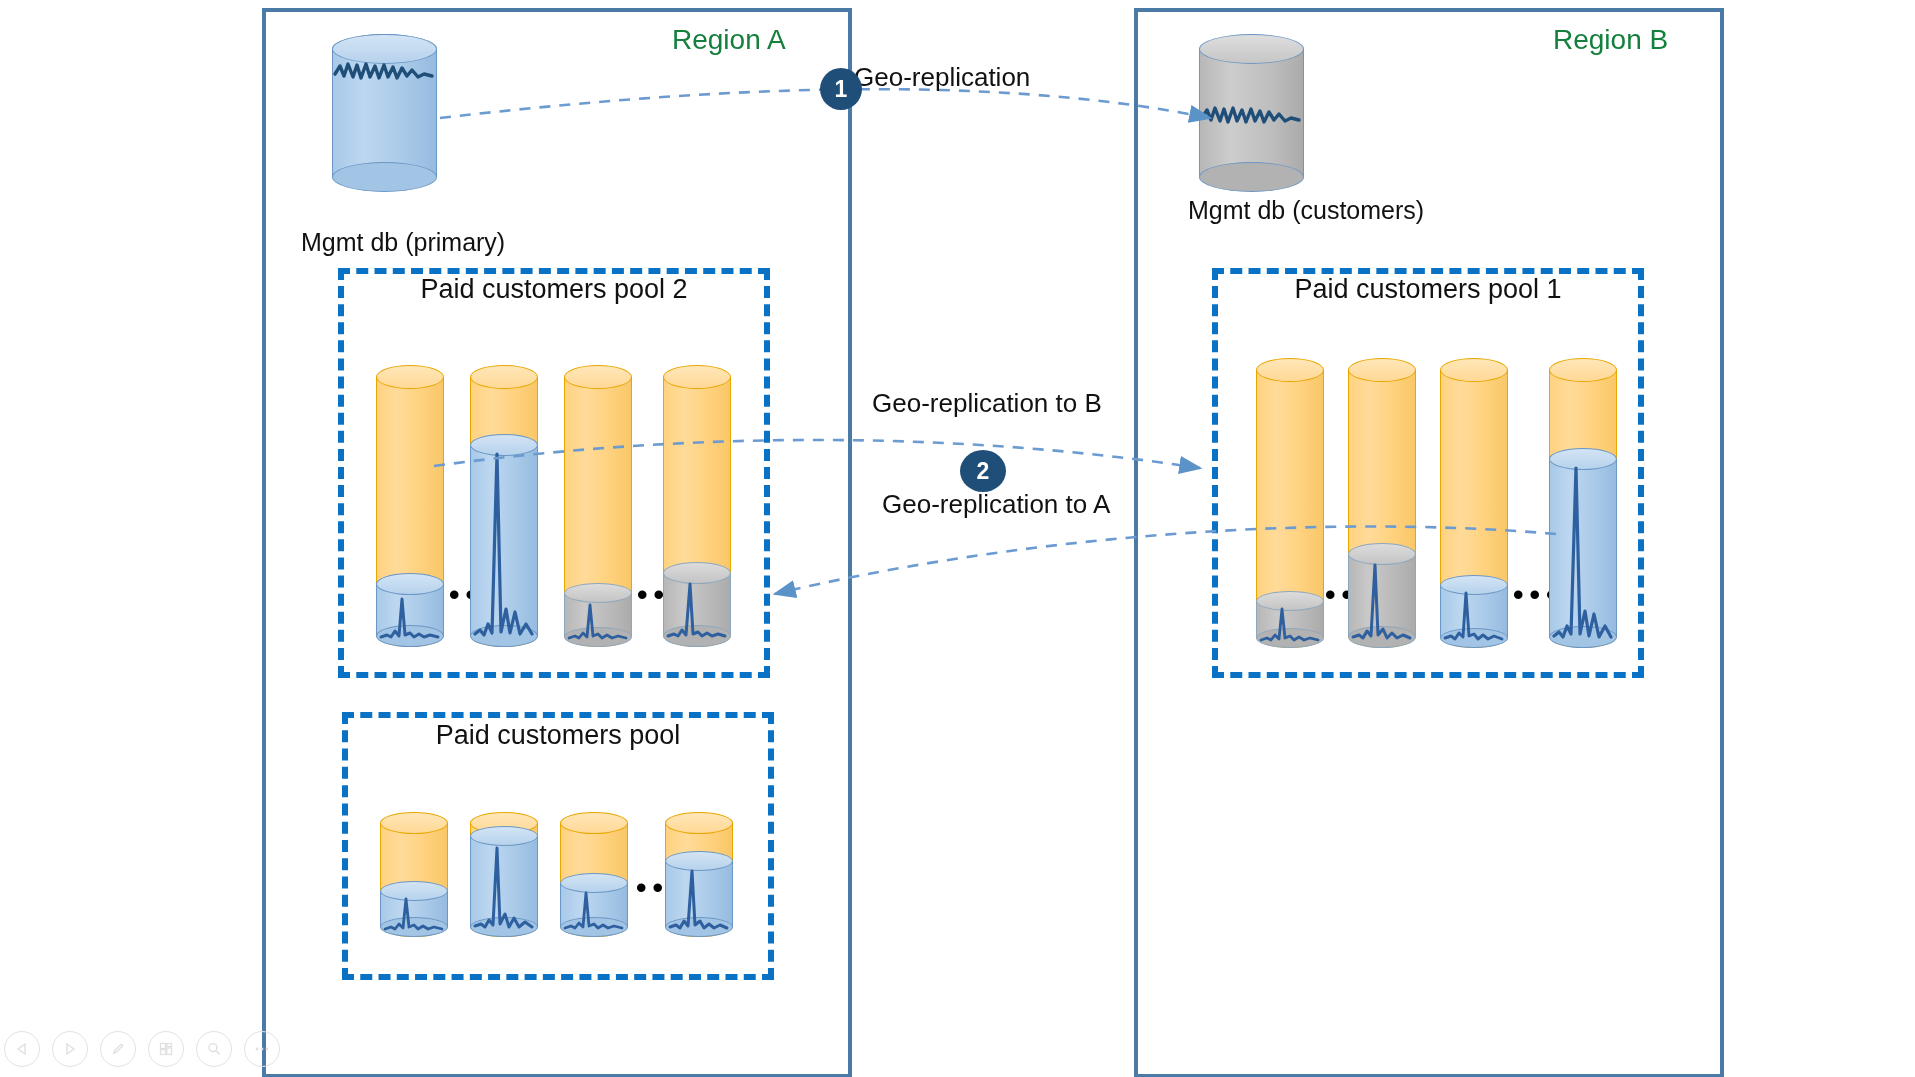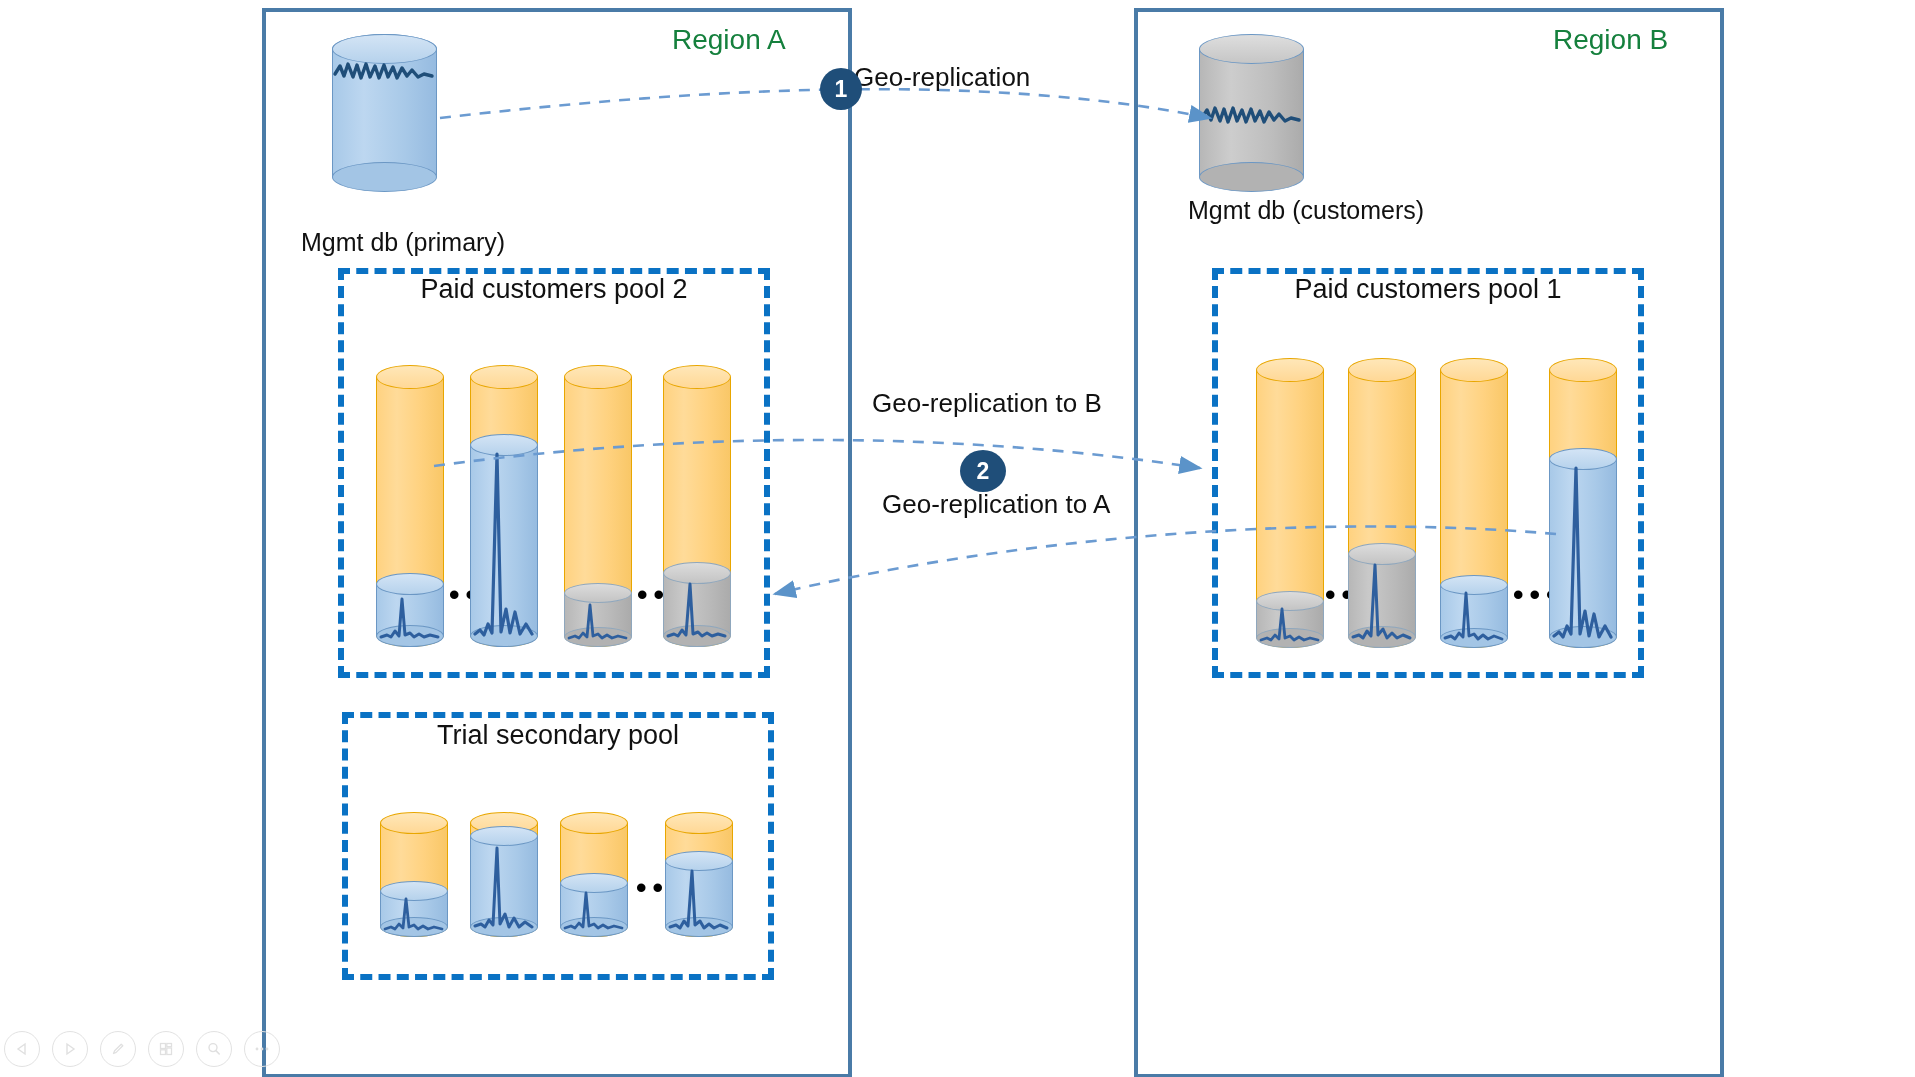--- a/index.html
+++ b/index.html
@@ -139,21 +139,21 @@
   <div class="cyl fill-gray" style="left:663px;top:562px;width:68px;height:85px;">
     <div class="body" style="top:11px;height:63px;"></div>
     <div class="bot" style="top:63px;height:22px;"></div>
     <div class="top" style="top:0;height:22px;"></div>
     <svg class="spark" width="68" height="85" viewBox="0 0 68 85">
       <path d="M5,74 L11,72 L15,74 L19,68 L23,73 L27,22 L30,72 L35,70 L39,74 L44,71 L49,74 L55,72 L62,74" fill="none" stroke="#2e5f9e" stroke-width="3" stroke-linejoin="round" stroke-linecap="round"></path>
     </svg>
   </div>
 
   <div class="pool" style="left:342px;top:712px;width:432px;height:268px;"></div>
-  <div class="pool-title" style="left:342px;top:720px;width:432px;">Trial secondary pool</div>
+  <div class="pool-title" style="left:342px;top:720px;width:432px;">Paid customers pool</div>
 
   <div class="cyl outer" style="left:380px;top:812px;width:68px;height:125px;">
     <div class="body" style="top:11px;height:103px;"></div>
     <div class="bot" style="top:103px;height:22px;"></div>
     <div class="top" style="top:0;height:22px;"></div>
   </div>
   <div class="cyl fill-blue" style="left:380px;top:881px;width:68px;height:56px;">
     <div class="body" style="top:10px;height:36px;"></div>
     <div class="bot" style="top:36px;height:20px;"></div>
     <div class="top" style="top:0;height:20px;"></div>

